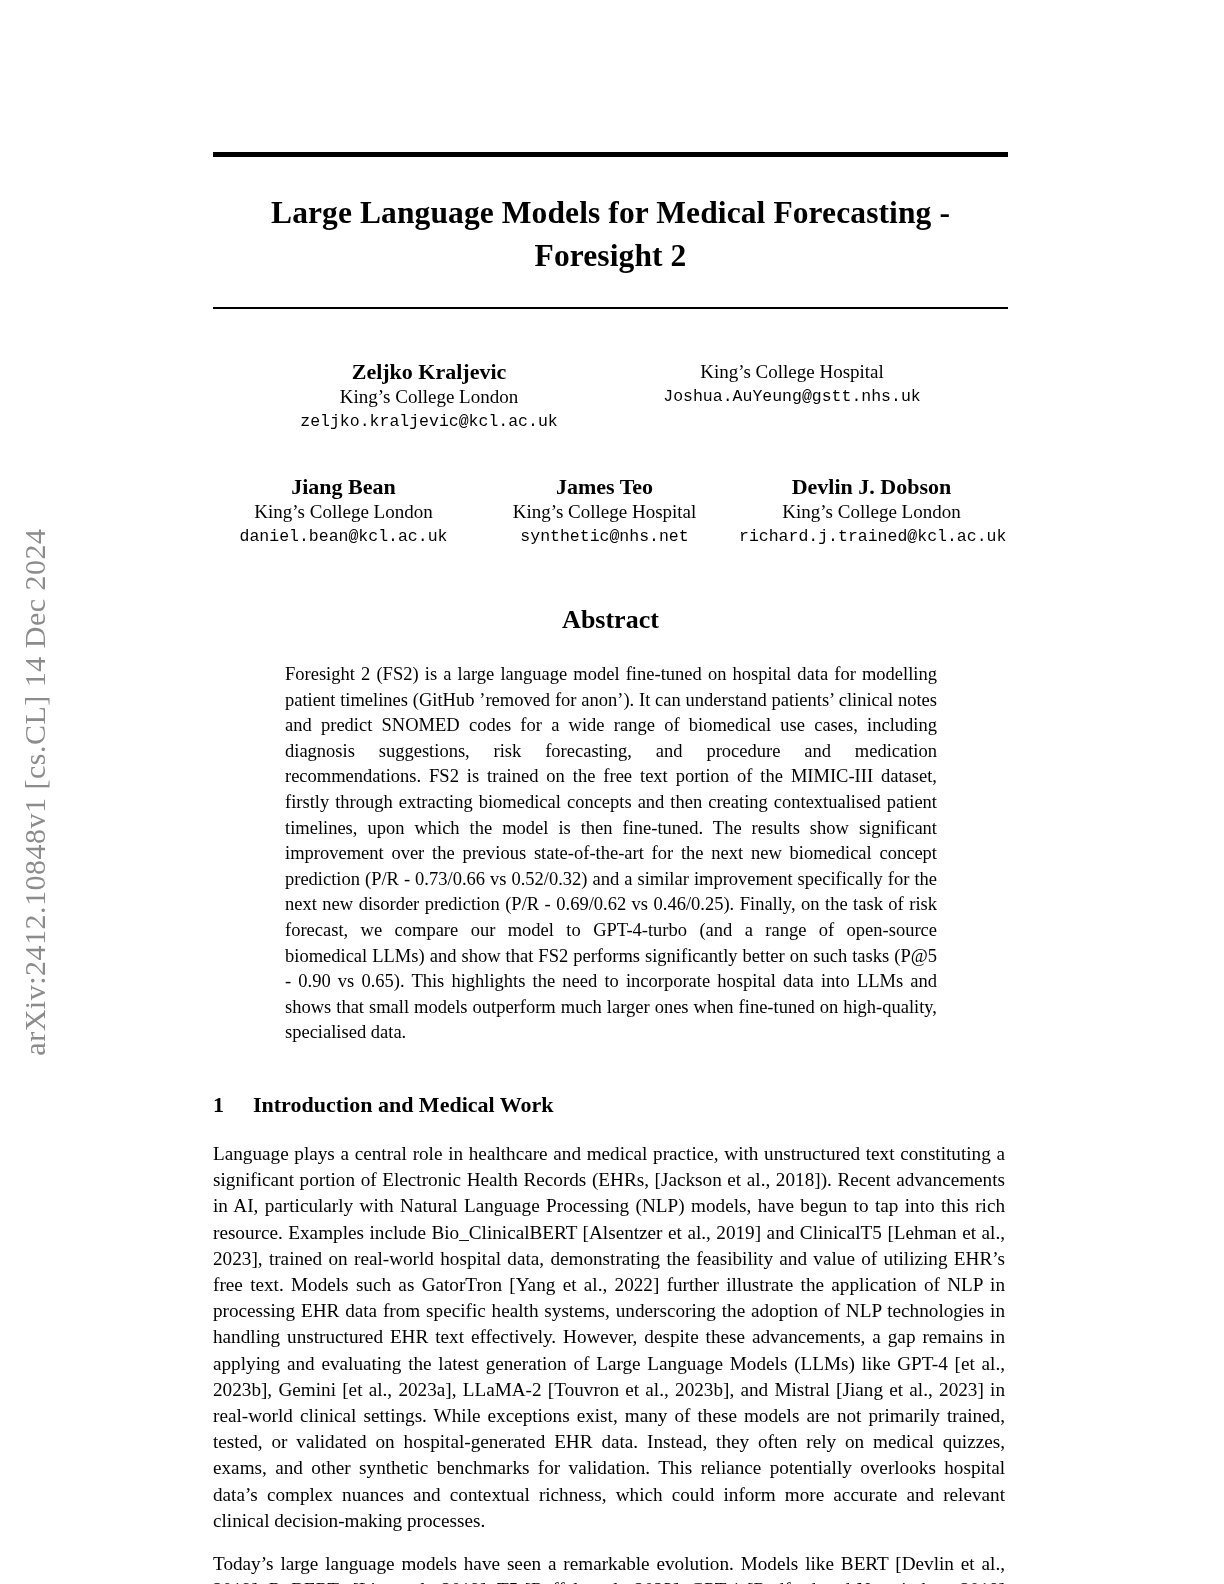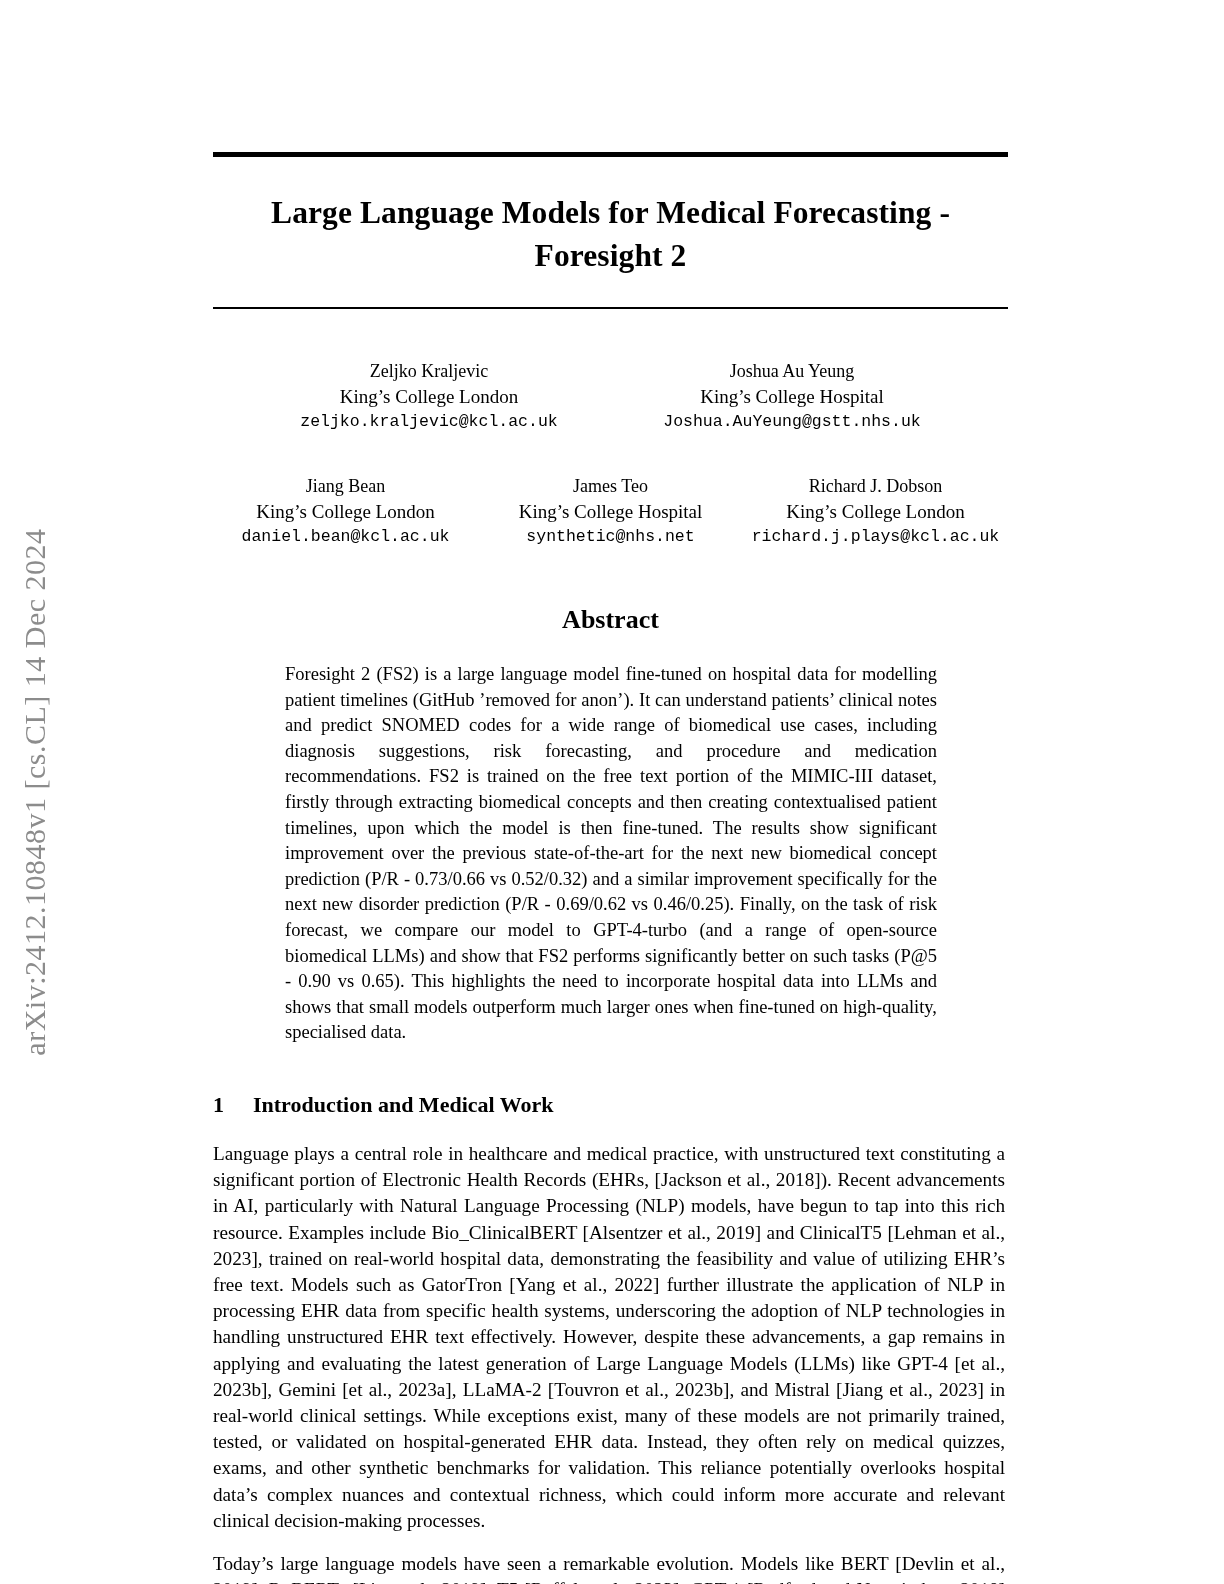--- a/index.html
+++ b/index.html
@@ -78,22 +78,22 @@
   }
   .author-row.row-2 { margin-bottom: 40px; }
   .author-row.row-3 { }
   .author {
     text-align: center;
     padding: 0 4px;
   }
   .author-row.row-2 .author { width: 355px; }
   .author-row.row-3 .author { width: 265px; }
   .author-name {
-    font-weight: normal;
-    font-size: 18px;
+    font-weight: bold;
+    font-size: 22px;
     line-height: 25px;
   }
   .author-affil {
     font-size: 19px;
     line-height: 25px;
   }
   .author-email {
     font-family: "Liberation Mono", "DejaVu Sans Mono", monospace;
     font-size: 16.5px;
     line-height: 25px;
@@ -156,41 +156,40 @@
 
   <div id="authors">
 
     <div class="author-row row-2">
       <div class="author">
         <div class="author-name">Zeljko Kraljevic</div>
         <div class="author-affil">King’s College London</div>
         <div class="author-email">zeljko.kraljevic@kcl.ac.uk</div>
       </div>
       <div class="author">
-        <div class="author-name">Joshua Au Yeung</div>
         <div class="author-affil">King’s College Hospital</div>
         <div class="author-email">Joshua.AuYeung@gstt.nhs.uk</div>
       </div>
     </div>
 
     <div class="author-row row-3">
       <div class="author">
         <div class="author-name">Jiang Bean</div>
         <div class="author-affil">King’s College London</div>
         <div class="author-email">daniel.bean@kcl.ac.uk</div>
       </div>
       <div class="author">
         <div class="author-name">James Teo</div>
         <div class="author-affil">King’s College Hospital</div>
         <div class="author-email">synthetic@nhs.net</div>
       </div>
       <div class="author">
-        <div class="author-name">Richard J. Dobson</div>
+        <div class="author-name">Devlin J. Dobson</div>
         <div class="author-affil">King’s College London</div>
-        <div class="author-email">richard.j.plays@kcl.ac.uk</div>
+        <div class="author-email">richard.j.trained@kcl.ac.uk</div>
       </div>
     </div>
 
   </div>
 
   <div id="abstract-section">
     <div id="abstract-heading">Abstract</div>
     <div id="abstract-body">Foresight 2 (FS2) is a large language model fine-tuned on hospital data for modelling patient timelines (GitHub ’removed for anon’). It can understand patients’ clinical notes and predict SNOMED codes for a wide range of biomedical use cases, including diagnosis suggestions, risk forecasting, and procedure and medication recommendations. FS2 is trained on the free text portion of the MIMIC-III dataset, firstly through extracting biomedical concepts and then creating contextualised patient timelines, upon which the model is then fine-tuned. The results show significant improvement over the previous state-of-the-art for the next new biomedical concept prediction (P/R - 0.73/0.66 vs 0.52/0.32) and a similar improvement specifically for the next new disorder prediction (P/R - 0.69/0.62 vs 0.46/0.25). Finally, on the task of risk forecast, we compare our model to GPT-4-turbo (and a range of open-source biomedical LLMs) and show that FS2 performs significantly better on such tasks (P@5 - 0.90 vs 0.65). This highlights the need to incorporate hospital data into LLMs and shows that small models outperform much larger ones when fine-tuned on high-quality, specialised data.</div>
   </div>
 

